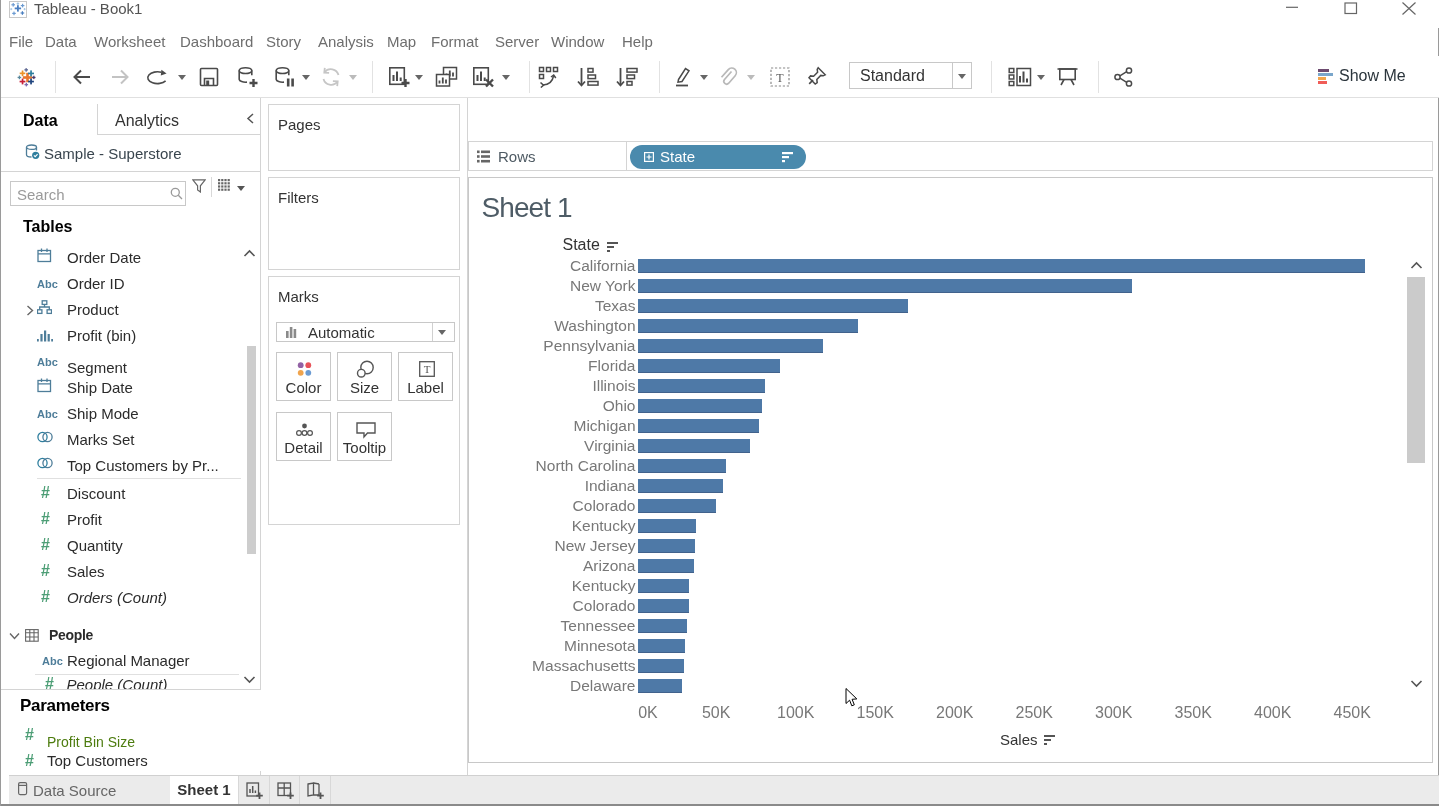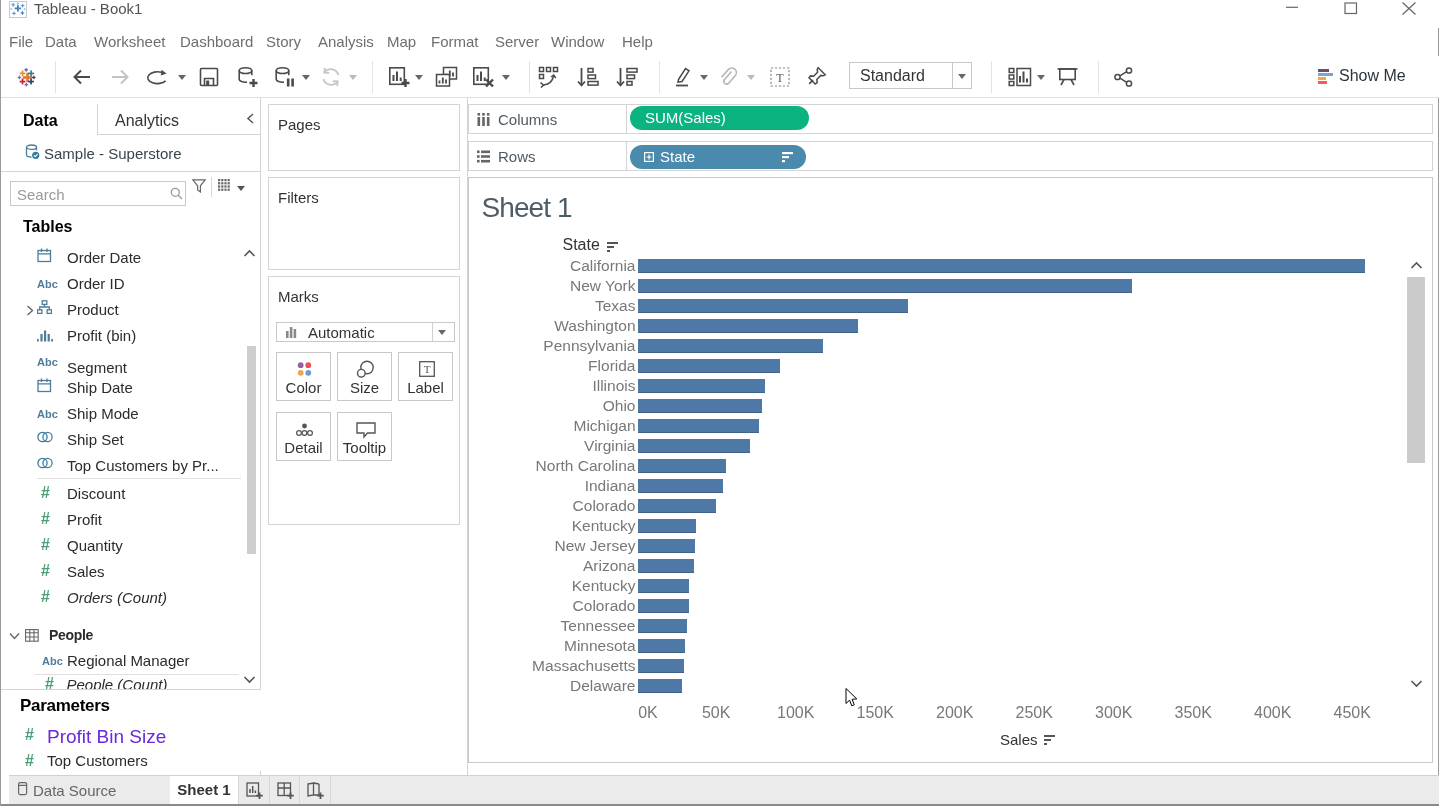--- a/index.html
+++ b/index.html
@@ -427,21 +427,21 @@
         </div>
       <div class="frow" style="top:303px">
           <div class="ficon" style="left:36px;top:7px;font-size:11px;font-weight:bold;color:#4e7d99;letter-spacing:0px">Abc</div>
           <span class="fname" style="left:66px;">Ship Mode</span>
         </div>
       <div class="frow" style="top:329px">
           <svg class="ficon" style="left:36px" width="16" height="14" viewBox="0 0 16 14" fill="none" stroke="#2e7e9e" stroke-width="1.3">
             <circle cx="5.5" cy="7" r="4.6"></circle>
             <circle cx="10.5" cy="7" r="4.6" stroke="#4e7d99"></circle>
           </svg>
-          <span class="fname" style="left:66px;">Ship Set</span>
+          <span class="fname" style="left:66px;">Marks Set</span>
         </div>
       <div class="frow" style="top:355px">
           <svg class="ficon" style="left:36px" width="16" height="14" viewBox="0 0 16 14" fill="none" stroke="#2e7e9e" stroke-width="1.3">
             <circle cx="5.5" cy="7" r="4.6"></circle>
             <circle cx="10.5" cy="7" r="4.6" stroke="#4e7d99"></circle>
           </svg>
           <span class="fname" style="left:66px;">Top Customers by Pr...</span>
         </div>
       <div class="frow" style="top:383px">
           <div class="ficon" style="left:40px;top:3px;font-size:16px;font-weight:bold;color:#4d9e76">#</div>
@@ -487,21 +487,21 @@
     <svg class="abs" style="left:242px;top:151px" width="13" height="9" viewBox="0 0 13 9" fill="none" stroke="#555" stroke-width="1.6">
       <path d="M1.5,7 L6.5,2 L11.5,7"></path>
     </svg>
     <svg class="abs" style="left:242px;top:577px" width="13" height="9" viewBox="0 0 13 9" fill="none" stroke="#555" stroke-width="1.6">
       <path d="M1.5,2 L6.5,7 L11.5,2"></path>
     </svg>
     <div id="sb-thumb"></div>
     <div id="params">
       <div class="hdr">Parameters</div>
       <div class="abs" style="left:24px;top:36px;width:14px;height:15px;color:#4d9e76;font-size:16px;font-weight:bold">#</div>
-      <div class="abs" style="left:46px;top:36px;font-size:19px;color:#6d28d9">Profit Bin Size</div>
+      <div class="abs" style="left:46px;top:44px;font-size:14px;color:#4d7c0f">Profit Bin Size</div>
       <div class="abs" style="left:24px;top:62px;width:14px;height:15px;color:#4d9e76;font-size:16px;font-weight:bold">#</div>
       <div class="abs" style="left:46px;top:62px;font-size:15px;color:#2b2b2b">Top Customers</div>
     </div>
   </div>
 
   <div id="midpanel">
     <div class="card" id="card-pages" style="top:6px; height:67px;">
         <div class="clabel">Pages</div>
       </div>
     <div class="card" id="card-filters" style="top:79px; height:93px;">
@@ -553,35 +553,20 @@
       </div>
       <div class="mbtn" style="left:68px;top:135px">
         <svg class="abs" style="left:18px;top:9px" width="20" height="17" viewBox="0 0 20 17" fill="none" stroke="#555" stroke-width="1.4">
           <path d="M1,1 L19,1 L19,11 L11.5,11 L8,15 L8,11 L1,11 Z"></path>
         </svg>
         <div class="mtext">Tooltip</div>
       </div>
     </div>
   </div>
 
-  <div class="shelf" id="shelf-cols" style="top:104px;">
-    <svg class="abs" style="left:8px;top:8px" width="13" height="13" viewBox="0 0 13 13" fill="#666">
-      <rect x="0.5" y="0" width="2.6" height="2.6"></rect>
-        <rect x="0.5" y="4" width="2.6" height="9"></rect>
-      <rect x="5.2" y="0" width="2.6" height="2.6"></rect>
-        <rect x="5.2" y="4" width="2.6" height="9"></rect>
-      <rect x="9.9" y="0" width="2.6" height="2.6"></rect>
-        <rect x="9.9" y="4" width="2.6" height="9"></rect>
-    </svg>
-    <div class="slabel">Columns</div>
-      <div class="sdiv"></div>
-    <div class="pill" id="pill-sales" style="width:179px; top:1px; background:#0ab380;">
-      <span style="position:absolute;left:15px;top:3px;font-size:15px">SUM(Sales)</span>
-    </div>
-  </div>
   <div class="shelf" id="shelf-rows" style="top:141px;">
     <svg class="abs" style="left:8px;top:8px" width="13" height="13" viewBox="0 0 13 13" fill="#666">
       <rect x="0" y="0.5" width="2.6" height="2.6"></rect>
         <rect x="4" y="0.5" width="9" height="2.6"></rect>
       <rect x="0" y="5.2" width="2.6" height="2.6"></rect>
         <rect x="4" y="5.2" width="9" height="2.6"></rect>
       <rect x="0" y="9.9" width="2.6" height="2.6"></rect>
         <rect x="4" y="9.9" width="9" height="2.6"></rect>
     </svg>
     <div class="slabel">Rows</div>

